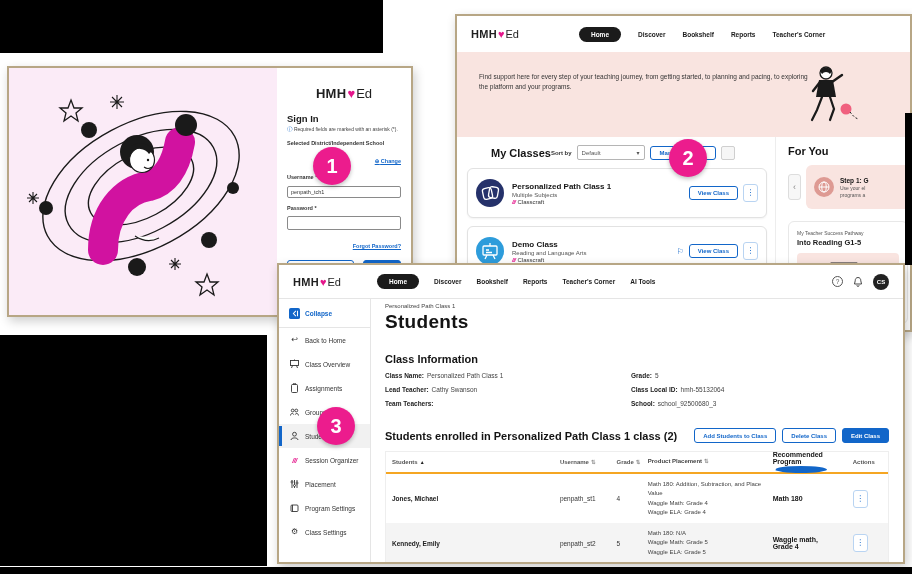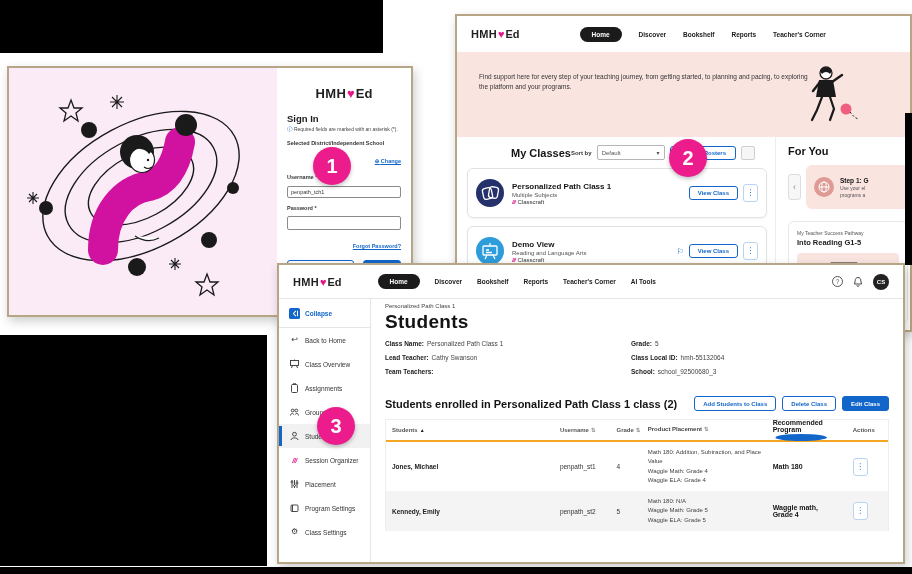--- a/index.html
+++ b/index.html
@@ -16,21 +16,21 @@
 
   .shot {
     position:absolute; background:#fff; border:2px solid #b7a685;
     box-shadow:2px 4px 10px rgba(0,0,0,.2); overflow:hidden;
   }
 
   
   .logo { display:flex; align-items:center; font-weight:bold; color:#1f1f1f; }
   .logo .logo-hmh { letter-spacing:.3px; }
   .logo .logo-heart { color:#e4168b; margin:0 1px; transform:translateY(-0.5px); }
-  .logo .logo-ed { font-weight:700; }
+  .logo .logo-ed { font-weight:400; }
 
   
   .btn-outline {
     background:#fff; border:1px solid #1266c9; color:#1266c9; border-radius:3px;
     font-family:inherit; font-weight:bold; cursor:pointer;
   }
   .btn-fill {
     background:#1266c9; border:1px solid #1266c9; color:#fff; border-radius:3px;
     font-family:inherit; font-weight:bold; cursor:pointer;
   }
@@ -73,21 +73,21 @@
     background:#1b1b1b; color:#fff; font-size:6.5px; font-weight:bold;
     padding:4px 12px; border-radius:10px; cursor:pointer; white-space:nowrap;
   }
   .banner { position:relative; height:85px; background:#f9e4e0; padding:14px 0 0 22px; }
   .banner-title { font-size:19px; font-weight:bold; letter-spacing:.3px; color:#141414; }
   .banner-sub { font-size:6.5px; color:#333; width:330px; margin-top:6px; line-height:1.6; }
   .banner-illo { position:absolute; right:52px; top:10px; }
 
   .dash-body { display:flex; }
   .dash-main { width:318px; padding:8px 0 0 10px; flex:none; }
-  .dash-row { display:flex; align-items:center; justify-content:center;margin-left:24px; }
+  .dash-row { display:flex; align-items:center; justify-content:flex-start;margin-left:24px; }
   .sec-title { font-size:11px; font-weight:bold; color:#141414; }
   .dash-controls { display:flex; align-items:center; gap:5px; }
   .sortby { font-size:6px; font-weight:bold; color:#333; }
   .select {
     display:inline-flex; align-items:center; justify-content:space-between;
     width:68px; height:15px; border:1px solid #b5b5b5; border-radius:2px;
     font-size:6px; color:#555; padding:0 4px; cursor:pointer; background:#fff;
   }
   .btn-rosters { font-size:6px; padding:3px 9px; }
   .sq-btn { width:14px; height:14px; border:1px solid #cfcfcf; border-radius:2px; background:#f6f6f6; cursor:pointer; }
@@ -327,21 +327,21 @@
         </div>
 
         <div class="class-card">
           <span class="cc-icon sky">
             <svg width="28" height="28" viewBox="0 0 28 28" fill="none" stroke="#fff" stroke-width="1.3">
               <rect x="7" y="9" width="14" height="9" rx="1"></rect>
               <path d="M14,6 v3 M11,18 l-2,4 M17,18 l2,4 M10,13 h3 M10,15.5 h6"></path>
             </svg>
           </span>
           <div class="cc-text">
-            <div class="cc-name">Demo View</div>
+            <div class="cc-name">Demo Class</div>
             <div class="cc-sub">Reading and Language Arts</div>
             <div class="cc-tag">
               <span class="slashes">///</span>
               <span>Classcraft</span>
             </div>
           </div>
           <div class="cc-actions">
             <span class="cc-flag">⚐</span>
             <button class="btn-outline btn-view">View Class</button>
             <button class="kebab">⋮</button>
@@ -474,20 +474,21 @@
         <div class="sb-item">
           <span class="sb-ic">⚙</span>
           <span class="sb-label">Class Settings</span>
         </div>
       </div>
 
       <div class="st-main">
         <div class="crumb">Personalized Path Class 1</div>
         <div class="page-title">Students</div>
 
+        <div class="ci-head">Class Information</div>
         <div class="ci-grid">
           <div class="ci-field"><b>Class Name:</b><span>Personalized Path Class 1</span></div>
           <div class="ci-field"><b>Grade:</b><span>5</span></div>
           <div class="ci-field"><b>Lead Teacher:</b><span>Cathy Swanson</span></div>
           <div class="ci-field"><b>Class Local ID:</b><span>hmh-55132064</span></div>
           <div class="ci-field"><b>Team Teachers:</b><span></span></div>
           <div class="ci-field"><b>School:</b><span>school_92500680_3</span></div>
         </div>
 
         <div class="roster-row">

